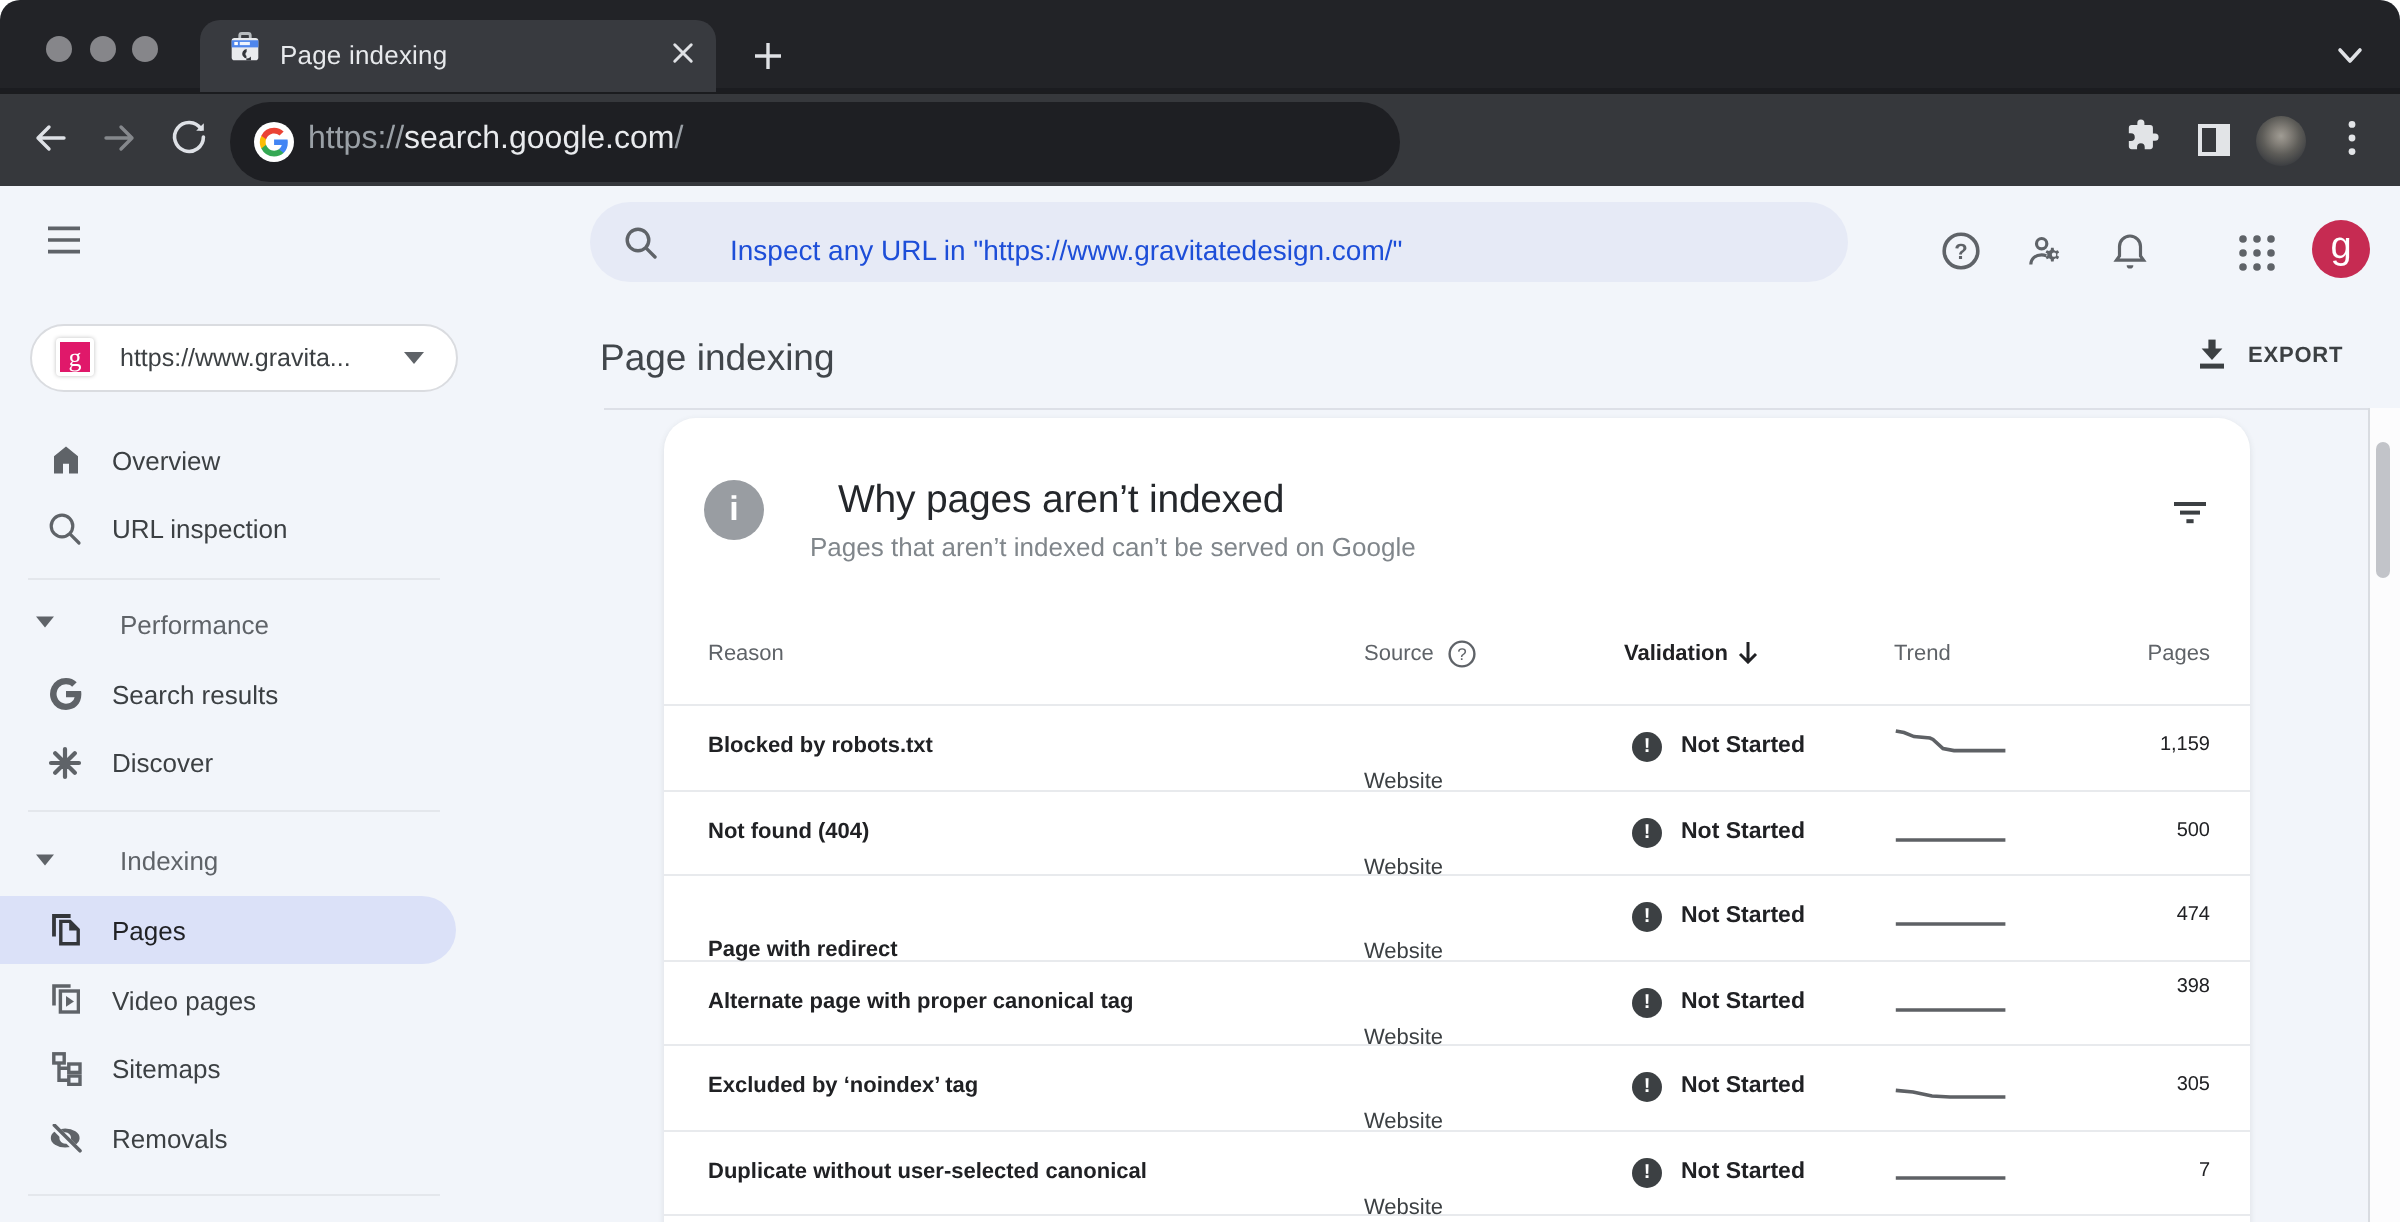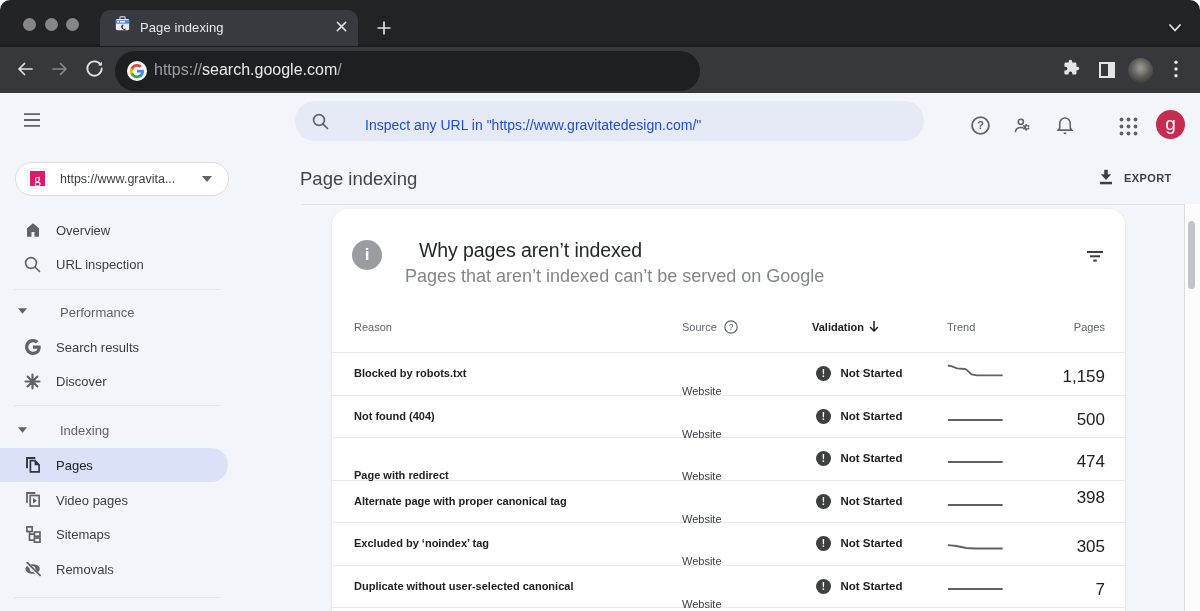--- a/index.html
+++ b/index.html
@@ -26,28 +26,28 @@
 #hdrline { position:absolute; left:302px; top:110.8px; width:882px; height:1px; background:#dde0e7; }
 
 .navitem { position:absolute; left:56px; font-size:13px; color:#3c4043; }
 .navhead { position:absolute; left:36px; font-size:13px; color:#5f6368;margin-left:24px; }
 .navsep { position:absolute; left:14px; width:206px; height:1px; background:#e4e7ec; }
 #pagespill { position:absolute; left:0; top:354.5px; width:228px; height:34px; background:#dbe1f8; border-radius:0 17px 17px 0; }
 .navicon { position:absolute; left:24px; }
 
 #card { position:absolute; left:332px; top:116.4px; width:792.5px; height:500px; background:#fff; border-radius:16px; box-shadow:0 1px 3px rgba(60,64,67,.12); }
 #cardtitle { position:absolute; left:87px; top:29.5px; font-size:19.5px; letter-spacing:-0.1px; color:#24272b; }
-#cardsub { position:absolute; left:73px; top:57px; font-size:18px; color:#80868b; }
+#cardsub { position:absolute; left:73px; top:57px; font-size:13px; color:#80868b; }
 .colhead { position:absolute; font-size:11px; color:#5f6368; }
 .rowsep { position:absolute; left:0; width:792.5px; height:1px; background:#e8eaed; }
 .reason { position:absolute; left:22px; font-size:11px; font-weight:bold; color:#202124; }
 .website { position:absolute; left:350px; font-size:11px; color:#3c4043;margin-top:18px; }
 .badge { position:absolute; left:484px; margin-top:-1px; width:15px; height:15px; border-radius:50%; background:#3c4043; color:#fff; font-size:10px; font-weight:bold; text-align:center; line-height:15px; }
 .nstext { position:absolute; left:508.5px; font-size:11.5px; font-weight:bold; color:#202124; }
-.num { position:absolute; right:19.5px; font-size:17px; color:#202124; text-align:right; }
+.num { position:absolute; right:19.5px; font-size:10px; color:#202124; text-align:right; }
 .spark { position:absolute; left:615px; }
 
 #sbtrack { position:absolute; left:1184px; top:111px; width:16px; height:407px; background:#fcfcfd; border-left:1px solid #d9dce1; }
 #sbthumb { position:absolute; left:3px; top:17px; width:7px; height:68px; border-radius:3.5px; background:#c2c4c9; }
 </style>
 </head>
 <body>
 <div id="win">
 
   <div id="frame">

